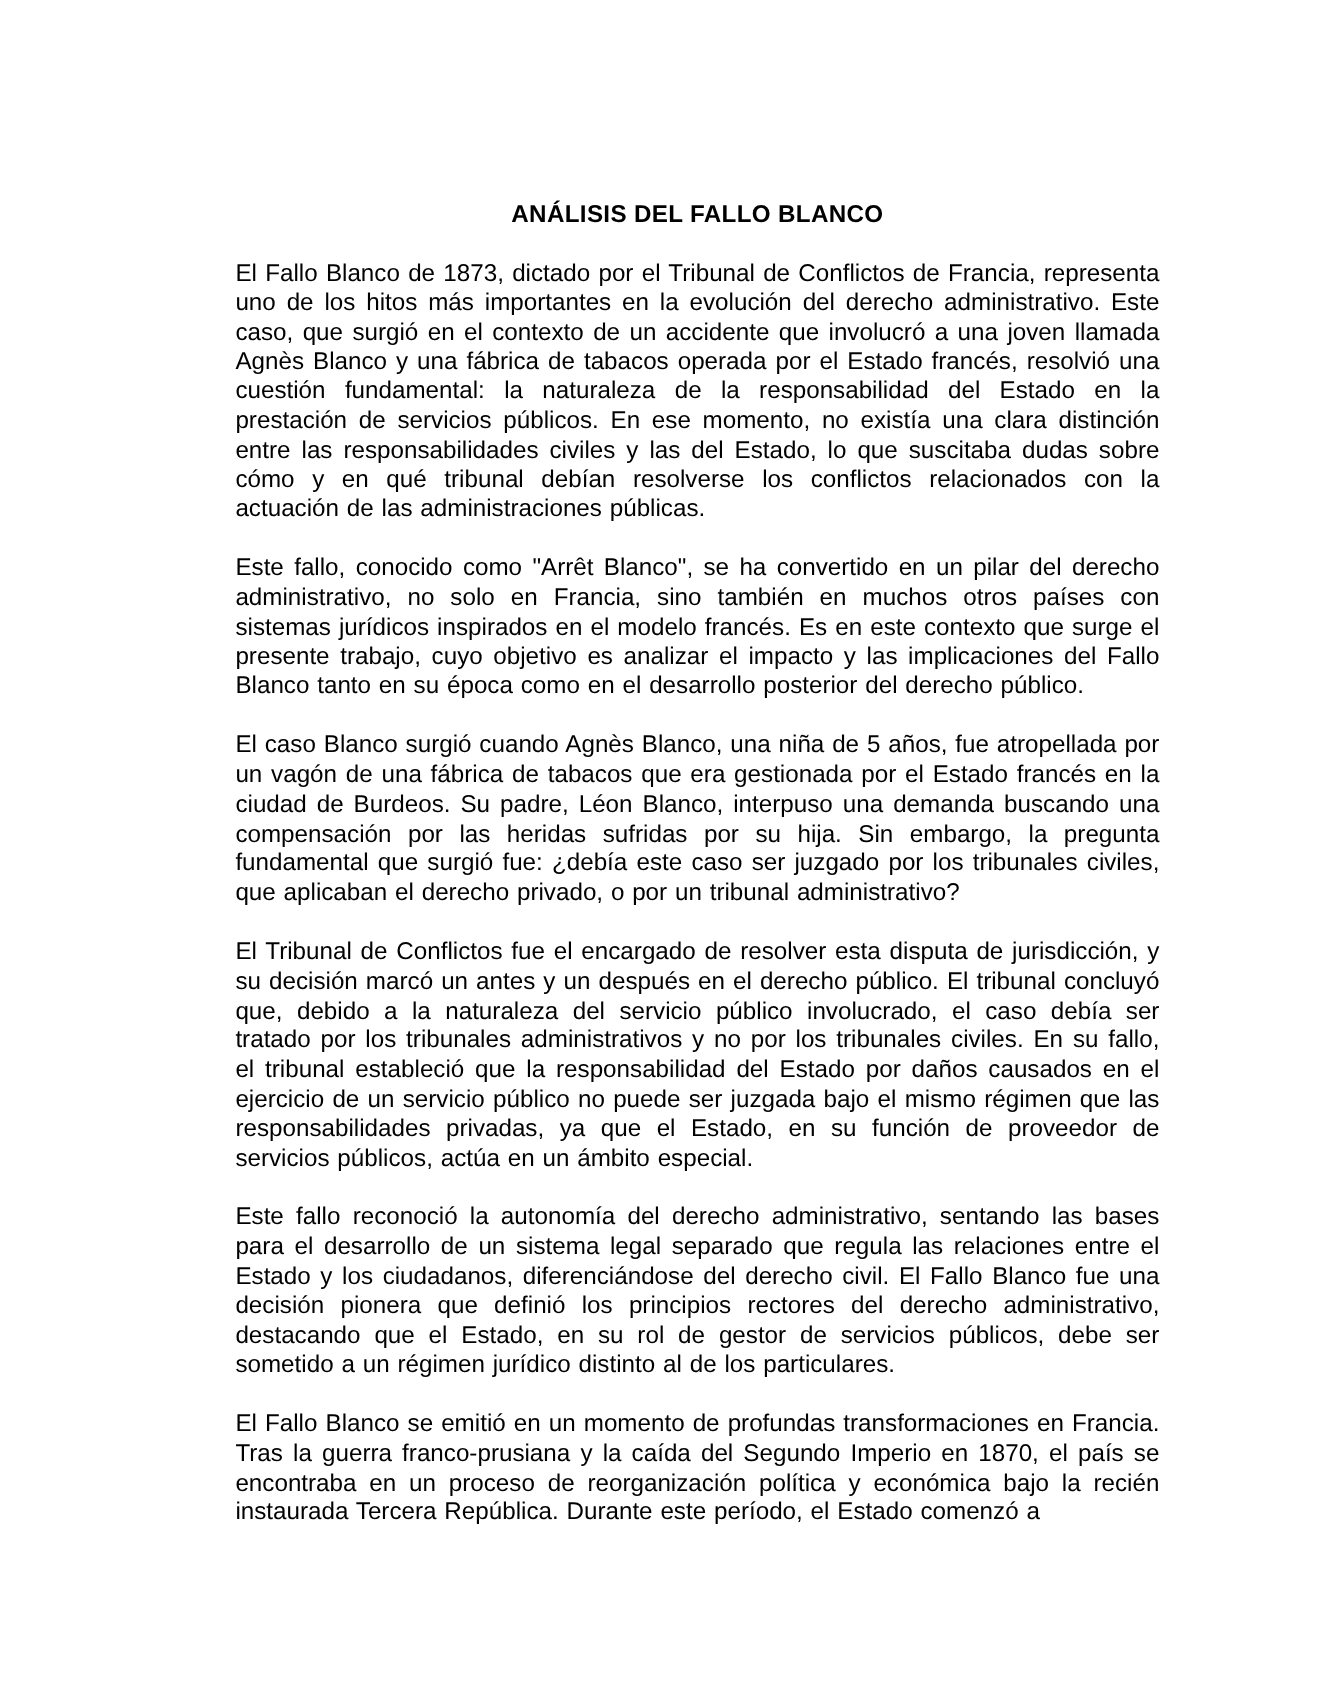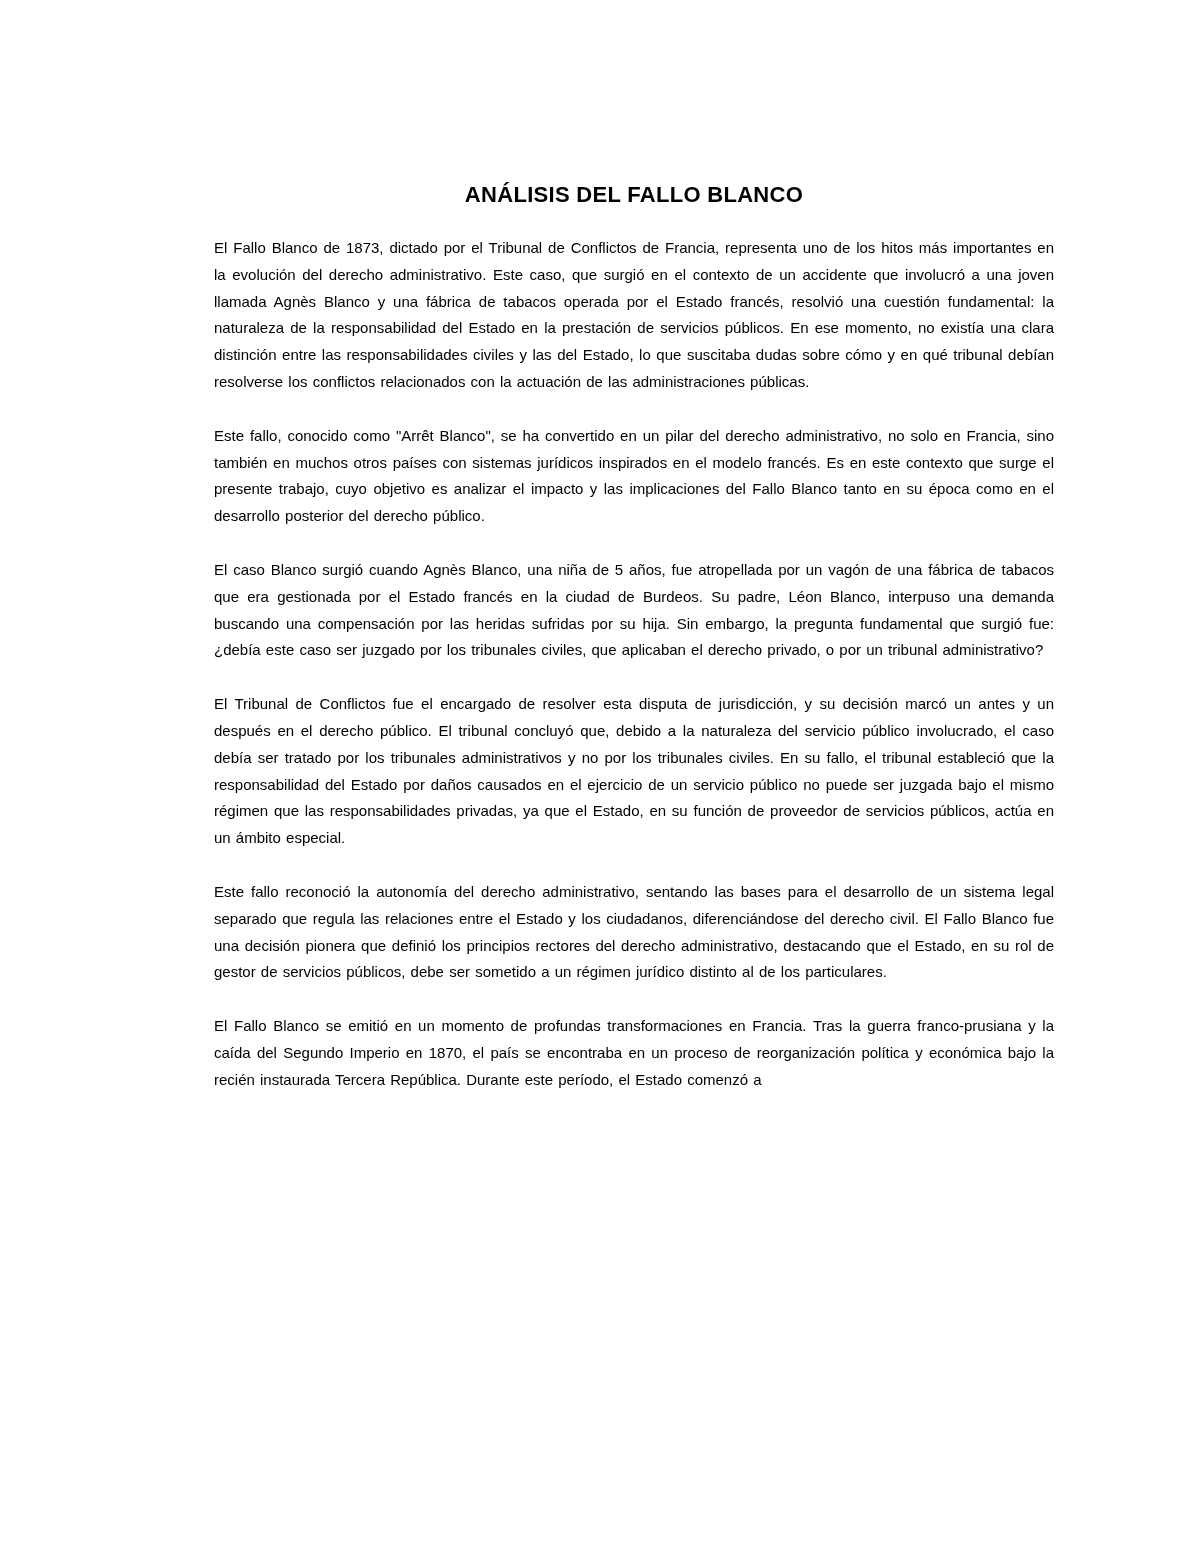--- a/index.html
+++ b/index.html
@@ -19,21 +19,21 @@
     padding: 138px 168px 60px 170px;
   }
   .doc-title {
     font-size: 22px;
     font-weight: bold;
     text-align: center;
     letter-spacing: 0.3px;
     margin-bottom: 27px;
   }
   .doc-paragraph {
-    font-size: 15px;
+    font-size: 22px;
     line-height: 26.8px;
     text-align: justify;
     margin-bottom: 27px;
     word-spacing: 1px;
   }
   .doc-paragraph:last-child {
     margin-bottom: 0;
   }
 </style>
 </head>

